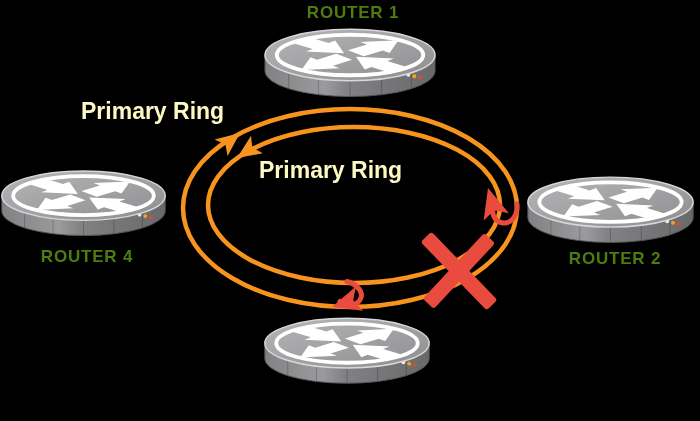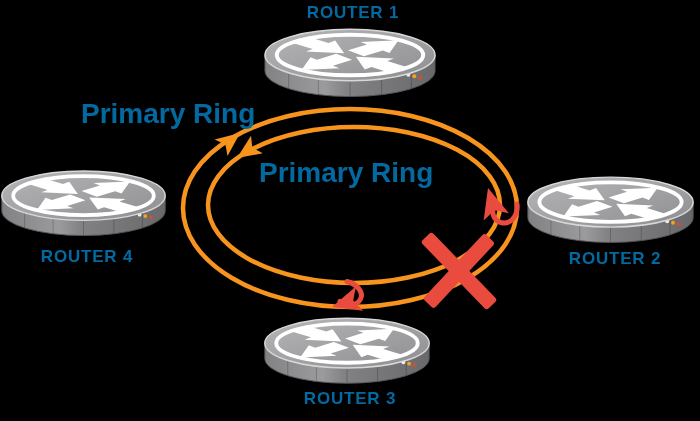--- a/index.html
+++ b/index.html
@@ -16,28 +16,28 @@
     left: 0; top: 0;
     width: 700px; height: 421px;
   }
   .router-label {
     position: absolute;
     width: 180px;
     text-align: center;
     font-size: 17px;
     font-weight: bold;
     letter-spacing: 0.8px;
-    color: #0369a1;
+    color: #4d7c0f;
     white-space: nowrap;
   }
   .ring-label {
     position: absolute;
-    font-size: 28px;
+    font-size: 23px;
     font-weight: bold;
-    color: #0369a1;
+    color: #fef9c3;
     white-space: nowrap;
   }
   #primary-ring-label { left: 81px; top: 98px; }
   #backup-ring-label  { left: 259px; top: 157px; }
   #router1-label { left: 263px; top: 3px; }
   #router2-label { left: 525px; top: 249px; }
   #router3-label { left: 260px; top: 389px; }
   #router4-label { left: -3px;  top: 247px; }
 </style>
 </head>
@@ -111,19 +111,18 @@
     </g>
 
     <g>
       <path d="M347 281.5 C357 284 364 292 360.5 299 C357 306 347 306.5 340 301.5" fill="none" stroke="#E94B3E" stroke-width="5" stroke-linecap="round"></path>
       <use href="#arrowhead" fill="#E94B3E" transform="translate(332,307) rotate(163) scale(1.2)"></use>
     </g>
   </svg>
 
   <div class="router-label" id="router1-label">ROUTER 1</div>
   <div class="router-label" id="router2-label">ROUTER 2</div>
-  <div class="router-label" id="router3-label">ROUTER 3</div>
   <div class="router-label" id="router4-label">ROUTER 4</div>
 
   <div class="ring-label" id="primary-ring-label">Primary Ring</div>
   <div class="ring-label" id="backup-ring-label">Primary Ring</div>
 
 </div>
 
 </body></html>

